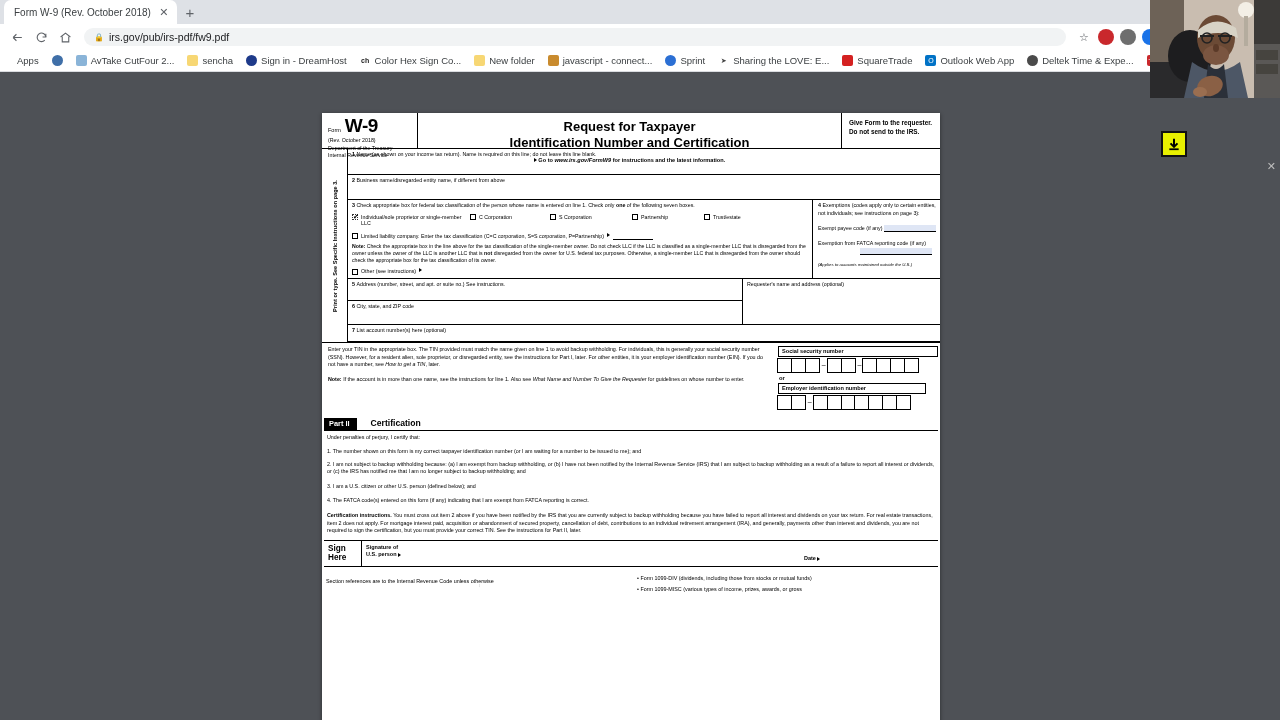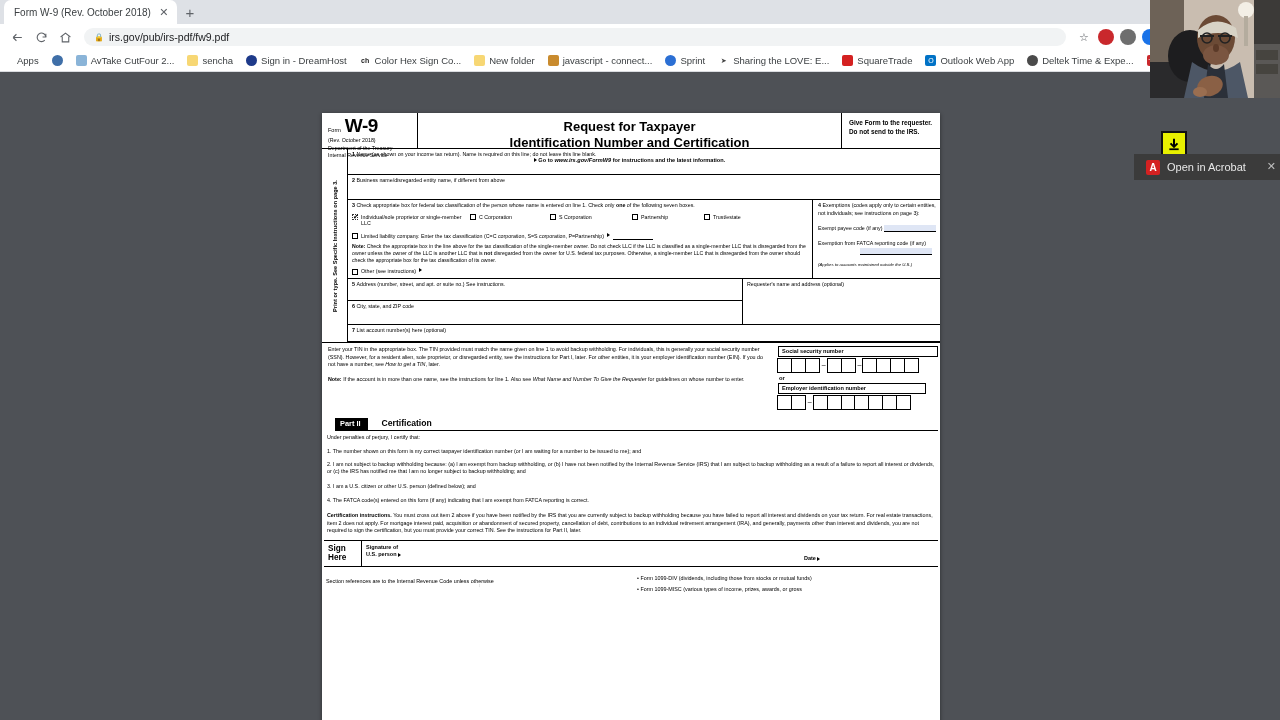--- a/index.html
+++ b/index.html
@@ -465,21 +465,21 @@
             <span class="bx"></span>
             <span class="bx"></span>
             <span class="bx"></span>
             <span class="bx"></span>
             <span class="bx"></span>
             <span class="bx"></span>
           </div>
         </div>
       </div>
 
-      <div class="part-bar part-underline" style="margin:8px 2px 0 13px">
+      <div class="part-bar part-underline" style="margin:8px 2px 0 2px">
         <div class="part-tag">Part II</div>
         <div class="part-title">Certification</div>
       </div>
 
       <div class="ptext" style="padding-left:5px">Under penalties of perjury, I certify that:</div>
       <div class="ptext" style="padding-left:5px;margin-top:4px">1. The number shown on this form is my correct taxpayer identification number (or I am waiting for a number to be issued to me); and</div>
       <div class="ptext" style="padding-left:5px;margin-top:2px;text-indent:0">2. I am not subject to backup withholding because: (a) I am exempt from backup withholding, or (b) I have not been notified by the Internal Revenue Service (IRS) that I am subject to backup withholding as a result of a failure to report all interest or dividends, or (c) the IRS has notified me that I am no longer subject to backup withholding; and</div>
       <div class="ptext" style="padding-left:5px;margin-top:4px">3. I am a U.S. citizen or other U.S. person (defined below); and</div>
       <div class="ptext" style="padding-left:5px;margin-top:4px">4. The FATCA code(s) entered on this form (if any) indicating that I am exempt from FATCA reporting is correct.</div>
       <div class="ptext" style="padding-left:5px;margin-top:4px">
@@ -518,24 +518,20 @@
 
     <svg class="ibeam" width="7" height="18" viewBox="0 0 7 18">
       <path d="M3.5 1 v16 M1 1 h5 M1 17 h5" stroke="#555" stroke-width="1" fill="none"></path>
     </svg>
 
     <div class="dl-badge">
       <svg width="14" height="14" viewBox="0 0 24 24">
           <path d="M12 3v12M6 11l6 6 6-6" stroke="#000" stroke-width="3.4" fill="none"></path>
           <path d="M4 21h16" stroke="#000" stroke-width="3"></path>
         </svg>
-    </div>
-    <div class="acrobat-bar">
-      <span class="acro-logo"></span>
-      <span>Open in Acrobat</span>
     </div>
     <span class="acro-x">✕</span>
   </div>
 
   <div class="webcam">
     <svg width="130" height="98" viewBox="0 0 130 98">
       <rect width="130" height="98" fill="#c9bdb0"></rect>
       <rect x="0" y="0" width="34" height="98" fill="#6d6257"></rect>
       <rect x="104" y="0" width="26" height="98" fill="#3c3a38"></rect>
       <rect x="104" y="44" width="26" height="54" fill="#5a5856"></rect>

